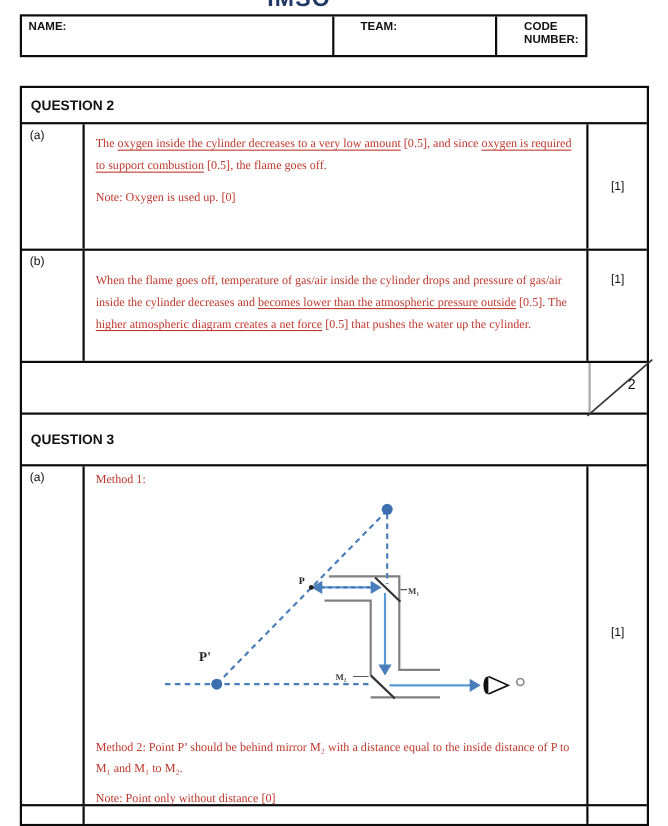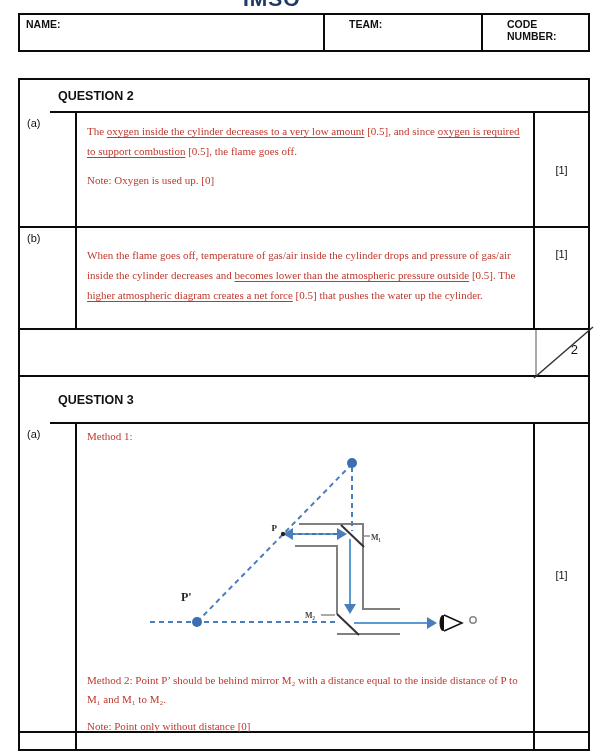--- a/index.html
+++ b/index.html
@@ -8,36 +8,36 @@
     background:#ffffff;
     font-family:"Liberation Sans", sans-serif;
     color:#111;
   }
   .logo{
     position:absolute;top:-13px;left:243px;
     font-size:21px;font-weight:800;letter-spacing:1px;color:#1f3864;
   }
   
   .hdr-table{
-    position:absolute;left:18px;top:13px;width:572px;height:39px;
+    position:absolute;left:18px;top:13px;width:516px;height:39px;
     border:2px solid #0b0b0b;box-sizing:border-box;display:flex;
   }
   .hdr-cell{box-sizing:border-box;padding:3px 6px;font-size:10.5px;font-weight:bold;}
   .hdr-cell + .hdr-cell{border-left:2px solid #0b0b0b;padding-left:24px;}
   .hdr-name{width:303px;}
   .hdr-team{width:158px;}
   .hdr-code{flex:1;}
   
   .main-table{
     position:absolute;left:18px;top:78px;width:572px;
     border:2px solid #0b0b0b;box-sizing:border-box;background:#fff;
   }
   .row{display:flex;box-sizing:border-box;border-bottom:2px solid #0b0b0b;}
   .row:last-child{border-bottom:none;}
-  .title-row{align-items:center;padding-left:8px;font-size:12.5px;font-weight:bold;margin-left:30px;}
+  .title-row{align-items:center;padding-left:8px;font-size:12.5px;font-weight:bold;}
   .cell{box-sizing:border-box;}
   .label-cell{width:57px;border-right:2px solid #0b0b0b;padding:4px 0 0 7px;font-size:11px;}
   .content-cell{width:458px;border-right:2px solid #0b0b0b;position:relative;font-family:Liberation Serif, serif;}
   .mark-cell{flex:1;position:relative;font-size:11px;}
   .red{color:#bf392e;}
   .utext{text-decoration:underline;text-underline-offset:2px;text-decoration-thickness:1px;}
   .answer{font-size:11px;line-height:20px;padding:8px 8px 0 10px;}
   .answer p{margin:0 0 9px 0;}
   .mark-center{display:flex;align-items:center;justify-content:center;height:100%;}
   .mark-top{display:flex;justify-content:center;padding-top:20px;}

